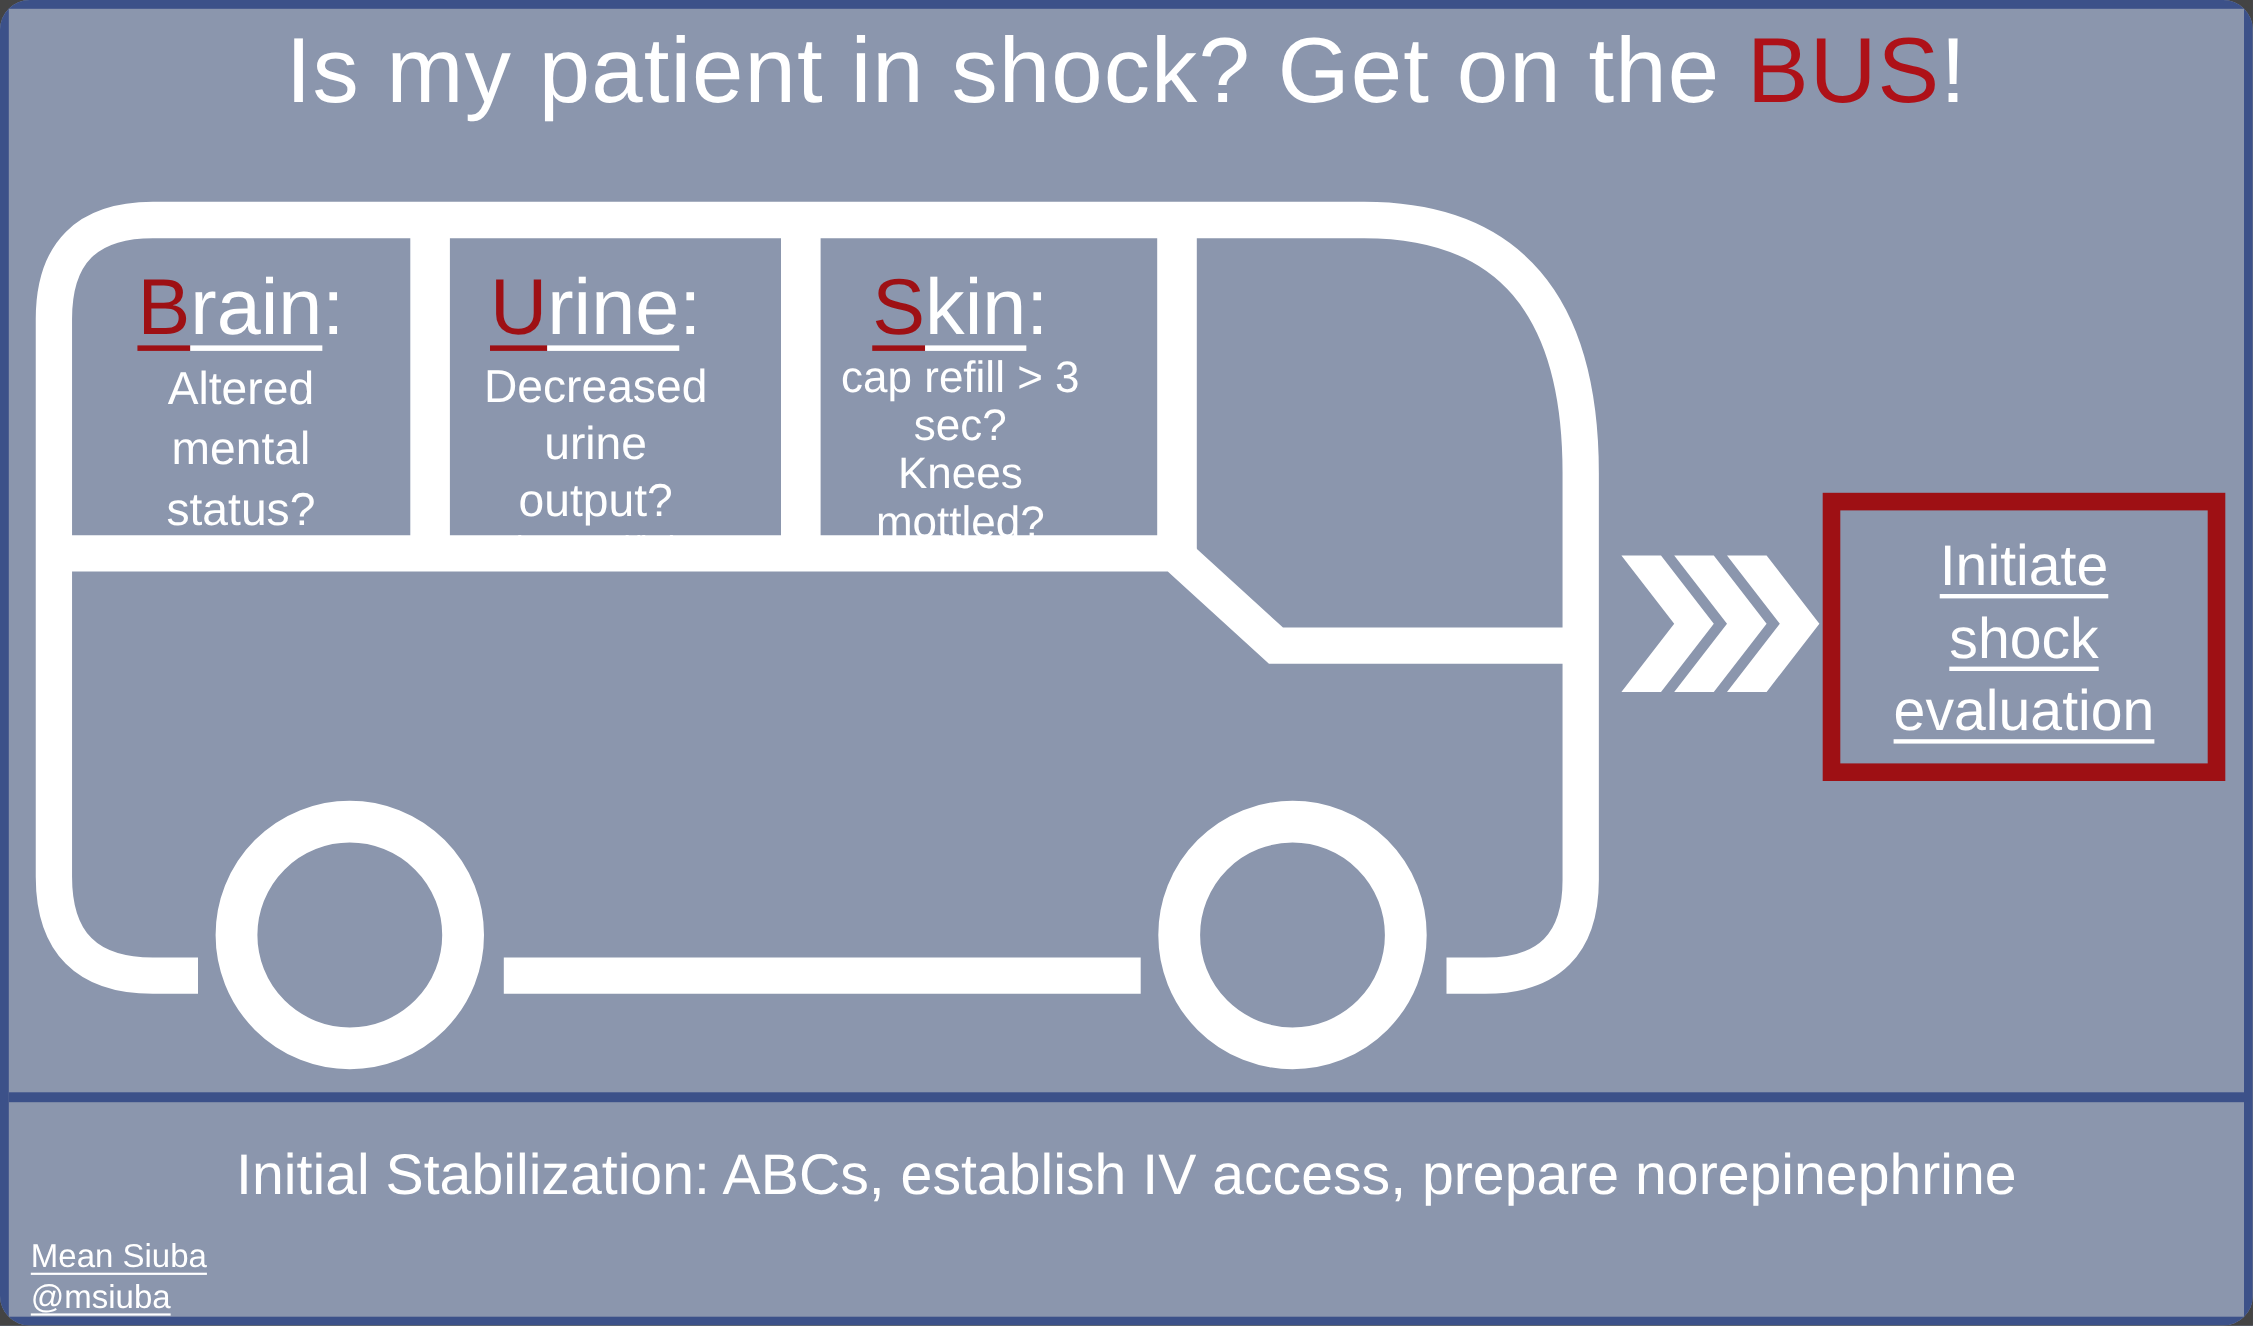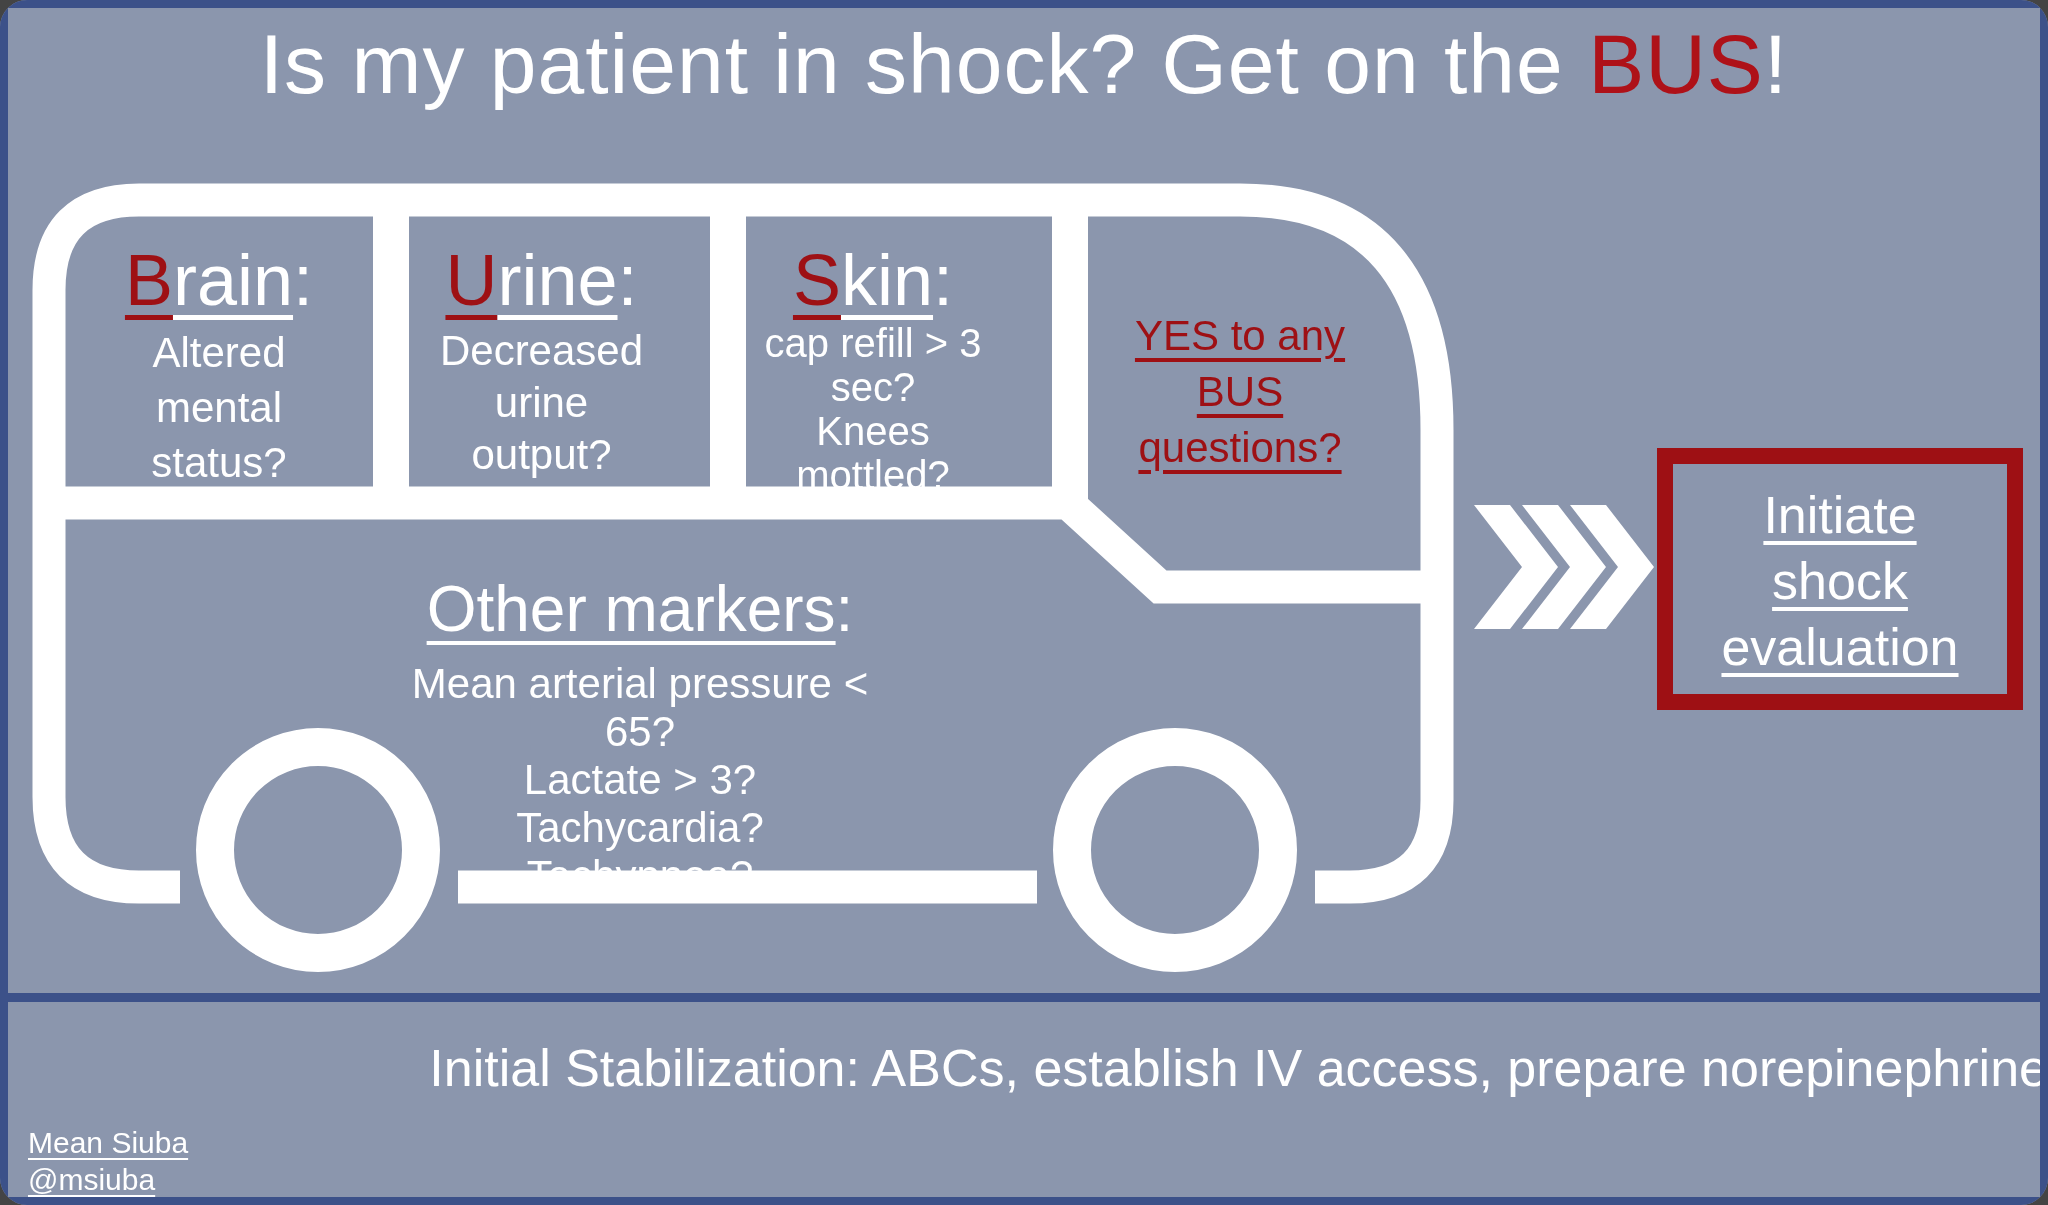--- a/index.html
+++ b/index.html
@@ -49,21 +49,21 @@
   #other-markers .om-heading .uln{text-decoration:underline; text-decoration-thickness:4px; text-underline-offset:10px;}
   #other-markers .om-lines{margin-top:16px; font-size:42px;}
   #other-markers .om-line{line-height:48px;}
 
   #outcome{position:absolute; left:1657px; top:448px; width:366px; height:262px; z-index:2;
     box-sizing:border-box; border:16px solid var(--red_dark);
     text-align:center; padding-top:18px; color:var(--white); font-size:52px; line-height:66px;}
   #outcome .uln{text-decoration:underline; text-decoration-thickness:4px; text-underline-offset:8px;}
 
   #footer-text{position:absolute; left:0; right:0; top:1038px; z-index:6;
-    text-align:right; color:var(--white); font-size:52px;}
+    text-align:center; color:var(--white); font-size:52px;}
   #credit{position:absolute; left:28px; top:1124px; z-index:6;
     color:var(--white); font-size:30px; line-height:37px;}
   #credit .uln{text-decoration:underline; text-decoration-thickness:2px; text-underline-offset:5px;}
 </style>
 </head>
 <body>
 
 <div id="canvas">
 
   <div id="title">
@@ -118,37 +118,21 @@
       <span class="initial">S</span><span class="rest">kin</span><span>:</span>
     </div>
     <div class="win-body">
       <div class="win-line">cap refill &gt; 3</div>
       <div class="win-line">sec?</div>
       <div class="win-line">Knees</div>
       <div class="win-line">mottled?</div>
     </div>
   </div>
 
-  <div id="windshield-text">
-    <div><span class="uln">YES to any</span></div>
-    <div><span class="uln">BUS</span></div>
-    <div><span class="uln">questions?</span></div>
-  </div>
 
-  <div id="other-markers">
-    <div class="om-heading">
-      <span class="uln">Other markers</span><span>:</span>
-    </div>
-    <div class="om-lines">
-      <div class="om-line">Mean arterial pressure &lt; 65?</div>
-      <div class="om-line">Lactate &gt; 3?</div>
-      <div class="om-line">Tachycardia?</div>
-      <div class="om-line">Tachypnea?</div>
-    </div>
-  </div>
 
   <div id="outcome">
     <div><span class="uln">Initiate</span></div>
     <div><span class="uln">shock</span></div>
     <div><span class="uln">evaluation</span></div>
   </div>
 
   <div id="divider"></div>
   <div id="footer-text">Initial Stabilization: ABCs, establish IV access, prepare norepinephrine</div>
   <div id="credit">

